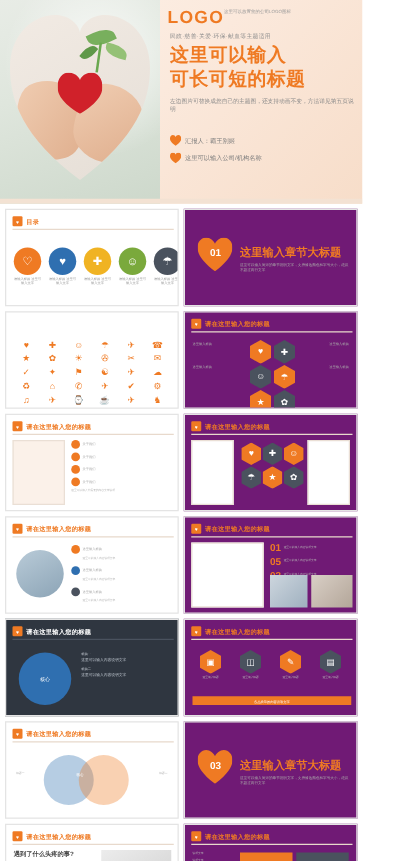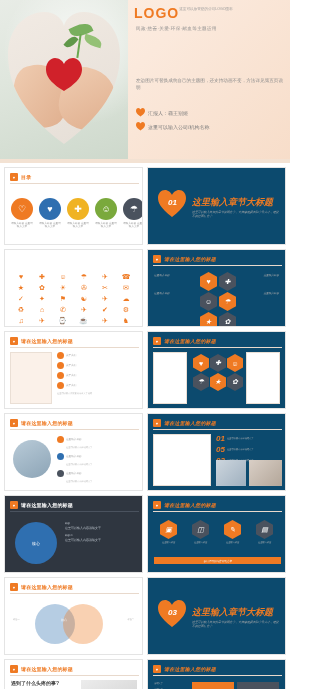--- a/index.html
+++ b/index.html
@@ -86,21 +86,21 @@
   }
   .cover-meta span.t, .cover-meta2 span.t { font-size:5px; color:#7d7d7d; }
   .cover-bottom-bar { position:absolute; left:0; bottom:0; width:290px; height:4px; background:#f3e2d3; }
 
   
   .grid { display:grid; grid-template-columns: 1fr 1fr; gap:4px; padding:4px 4px 4px 4px; background:#fff; }
   .slide {
     position:relative; width:139px; height:78px; background:#fff;
     border:0.5px solid #e4e4e4; overflow:hidden;
   }
-  .slide.peach { background:#0c4a6e;font-style:italic; }
+  .slide.peach { background:#701a75; }
   .slide.dark { background:#2f3640; }
 
   .hdr { position:absolute; left:5px; top:5px; display:flex; align-items:center; gap:3px; }
   .hdr .dot {
     width:8px;height:8px;background:#ef7a23;border-radius:1px;
     display:flex;align-items:center;justify-content:center;color:#fff;font-size:4px;
   }
   .hdr .ttl { font-size:5px; color:#ef7a23; font-weight:bold; letter-spacing:.2px; }
   .hdr .ttl.white { color:#fff; }
   .hdr-rule { position:absolute; left:5px; top:15px; width:129px; height:0.5px; background:#e8d9cc; }
@@ -174,20 +174,24 @@
       </div>
     </div>
 
 
     <div class="logo-left">
       <div class="lg-text">LOGO</div>
       <div class="lg-desc">这里可以放置您的公司LOGO图标</div>
     </div>
 
     <div class="cover-tagline">民政·慈善·关爱·环保·献血等主题适用</div>
+    <div class="cover-title">
+      <div>这里可以输入</div>
+      <div>可长可短的标题</div>
+    </div>
     <div class="cover-sub">左边图片可替换成您自己的主题图，还支持动画不变，方法详见第五页说明</div>
     <div class="cover-meta">
       <span class="mini-heart"></span>
       <span class="t">汇报人：霸王别姬</span>
     </div>
     <div class="cover-meta2">
       <span class="mini-heart"></span>
       <span class="t">这里可以输入公司/机构名称</span>
     </div>
     <div class="cover-bottom-bar"></div>

